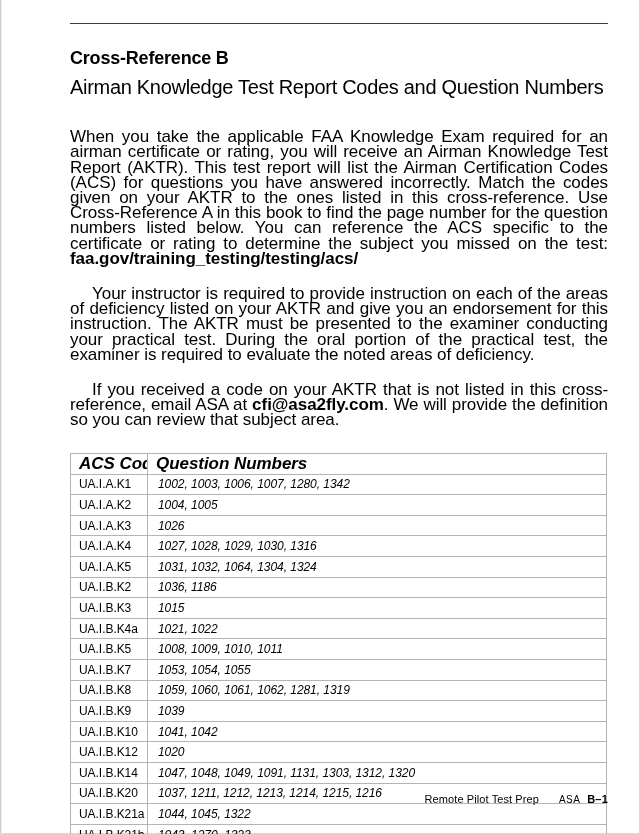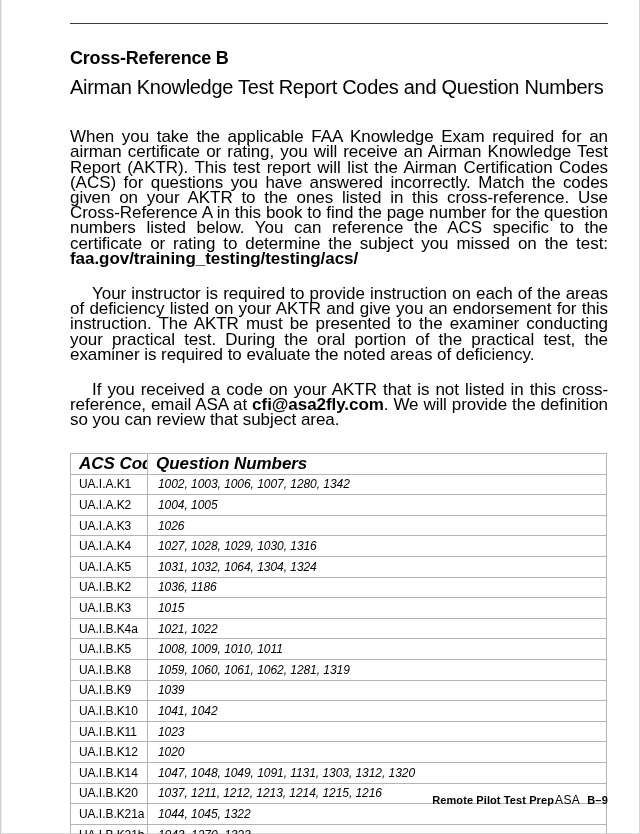--- a/index.html
+++ b/index.html
@@ -118,29 +118,29 @@
   .footer {
     position: absolute;
     left: 70px;
     top: 793px;
     width: 538px;
     text-align: right;
     font-size: 11px;
     white-space: nowrap;
   }
   .footer .f-title {
-    font-weight: bold;
+    font-weight: normal;
     letter-spacing: 0.1px;
     text-align: center;
   }
   .footer .f-pub {
     font-weight: normal;
     letter-spacing: 0.4px;
-    margin-left: 1px;
-    font-size: 12px;
+    margin-left: 20px;
+    font-size: 10px;
   }
   .footer .f-page {
     font-weight: bold;
     letter-spacing: 0.2px;
     margin-left: 7px;
   }
 </style>
 </head>
 <body>
 
@@ -207,34 +207,34 @@
             </tr>
             <tr>
               <td class="code">UA.I.B.K4a</td>
               <td class="qnums">1021, 1022</td>
             </tr>
             <tr>
               <td class="code">UA.I.B.K5</td>
               <td class="qnums">1008, 1009, 1010, 1011</td>
             </tr>
             <tr>
+              <td class="code">UA.I.B.K7</td>
+              <td class="qnums">1053, 1054, 1055</td>
+            </tr>
+            <tr>
               <td class="code">UA.I.B.K8</td>
               <td class="qnums">1059, 1060, 1061, 1062, 1281, 1319</td>
             </tr>
             <tr>
               <td class="code">UA.I.B.K9</td>
               <td class="qnums">1039</td>
             </tr>
             <tr>
               <td class="code">UA.I.B.K10</td>
               <td class="qnums">1041, 1042</td>
-            </tr>
-            <tr>
-              <td class="code">UA.I.B.K11</td>
-              <td class="qnums">1023</td>
             </tr>
             <tr>
               <td class="code">UA.I.B.K12</td>
               <td class="qnums">1020</td>
             </tr>
             <tr>
               <td class="code">UA.I.B.K14</td>
               <td class="qnums">1047, 1048, 1049, 1091, 1131, 1303, 1312, 1320</td>
             </tr>
             <tr>
@@ -253,15 +253,15 @@
               <td class="code">UA.I.B.K21c</td>
               <td class="qnums">1151</td>
             </tr>
           </tbody>
       </table>
     </div>
 
   </div>
 
   <div class="footer">
-    <span class="f-title">Remote Pilot Test Prep</span><span class="f-pub">ASA</span><span class="f-page">B–9</span>
+    <span class="f-title">Remote Pilot Test Prep</span><span class="f-pub">ASA</span><span class="f-page">B–1</span>
   </div>
 </div>
 
 </body></html>

